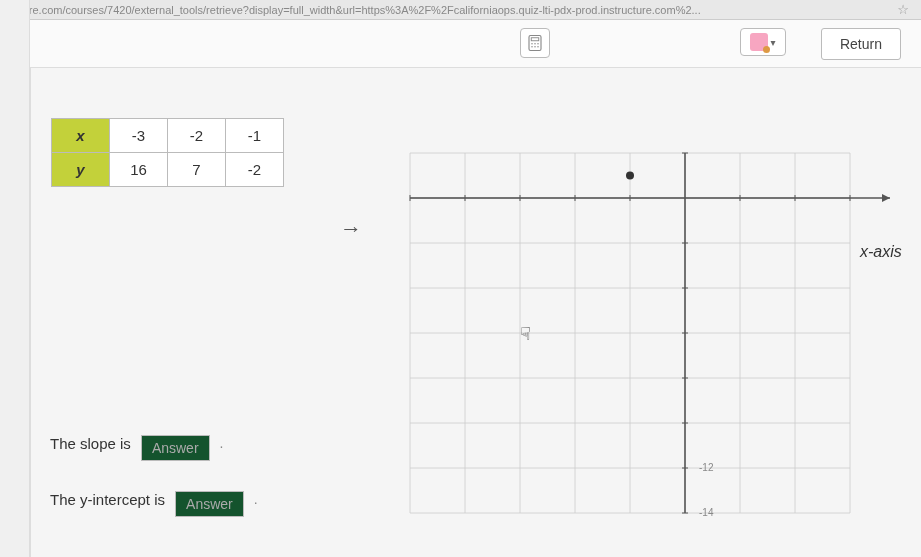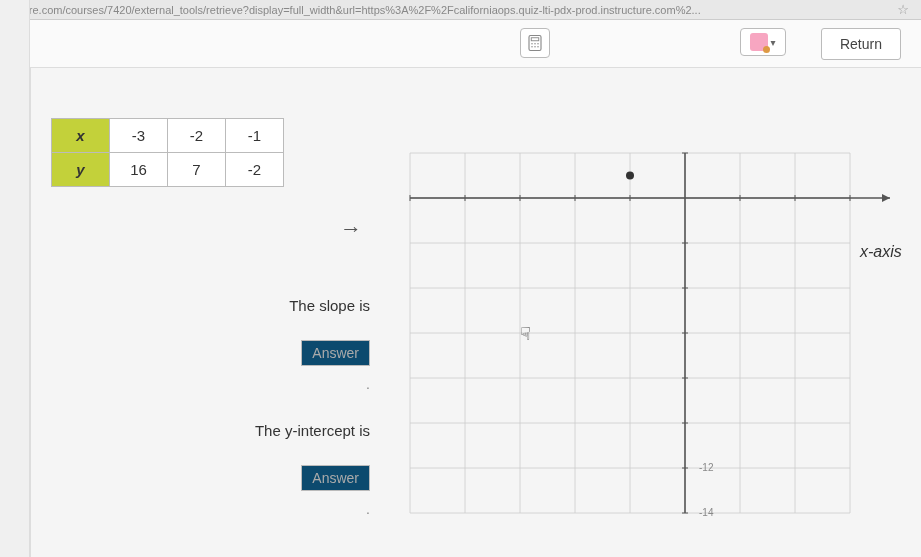--- a/index.html
+++ b/index.html
@@ -143,35 +143,33 @@
     color: #555;
   }
   .questions {
     position: absolute;
     left: 50px;
     bottom: 10px;
     width: 320px;
   }
   .q-row {
     display: flex;
-    align-items: flex-end;
+    align-items: flex-start;
     gap: 10px;
     margin-bottom: 30px;
     font-size: 15px;
     color: #333;
-    flex-direction: column;
   }
   .answer-box {
     border: 1px solid #bbb;
     padding: 4px 10px;
     color: #aaa;
     font-size: 14px;
     min-width: 60px;
-    background:#0c4a6e;
-    margin-top:16px;
+    background:#14532d;
   }
   .dot { color:#888; font-size:14px; }
   
   .chart-wrap {
     position: absolute;
     left: 400px;
     top: 75px;
     width: 520px;
     height: 380px;
   }

